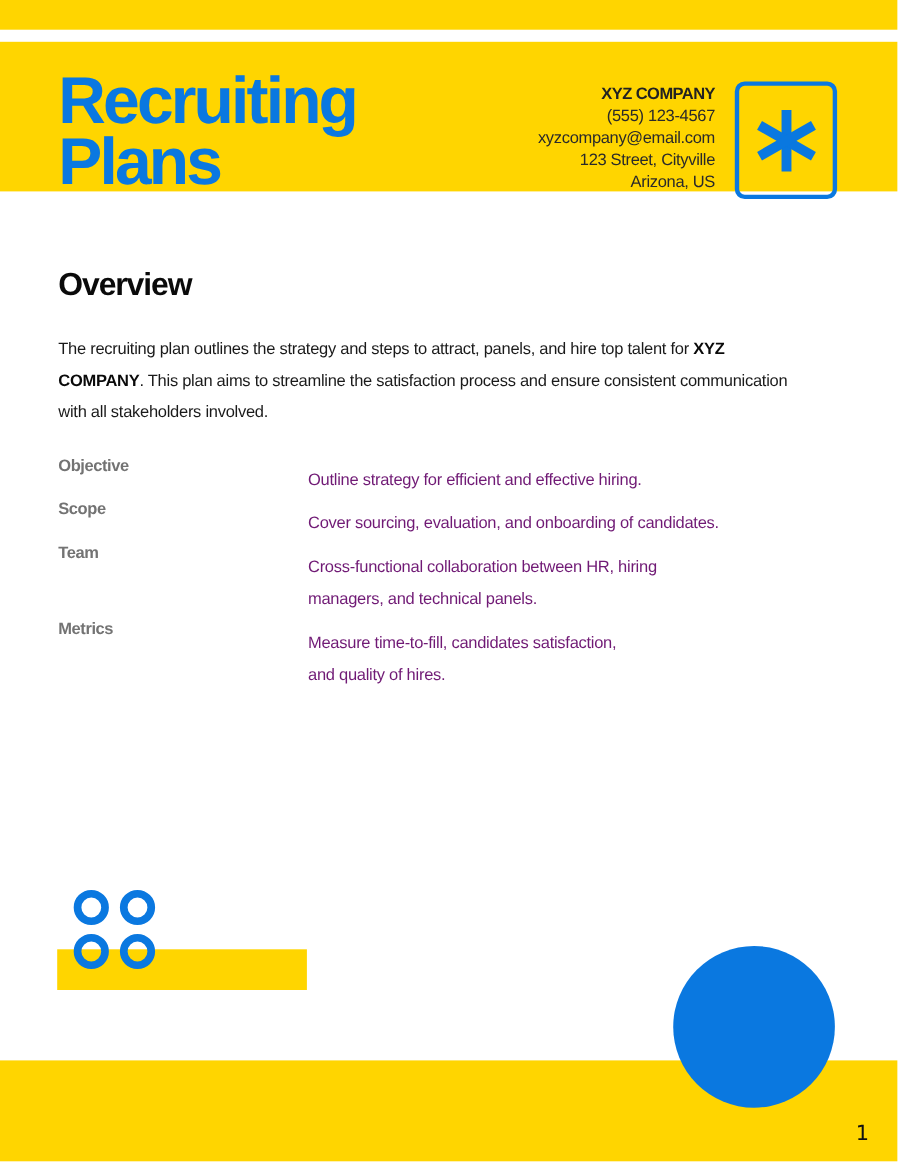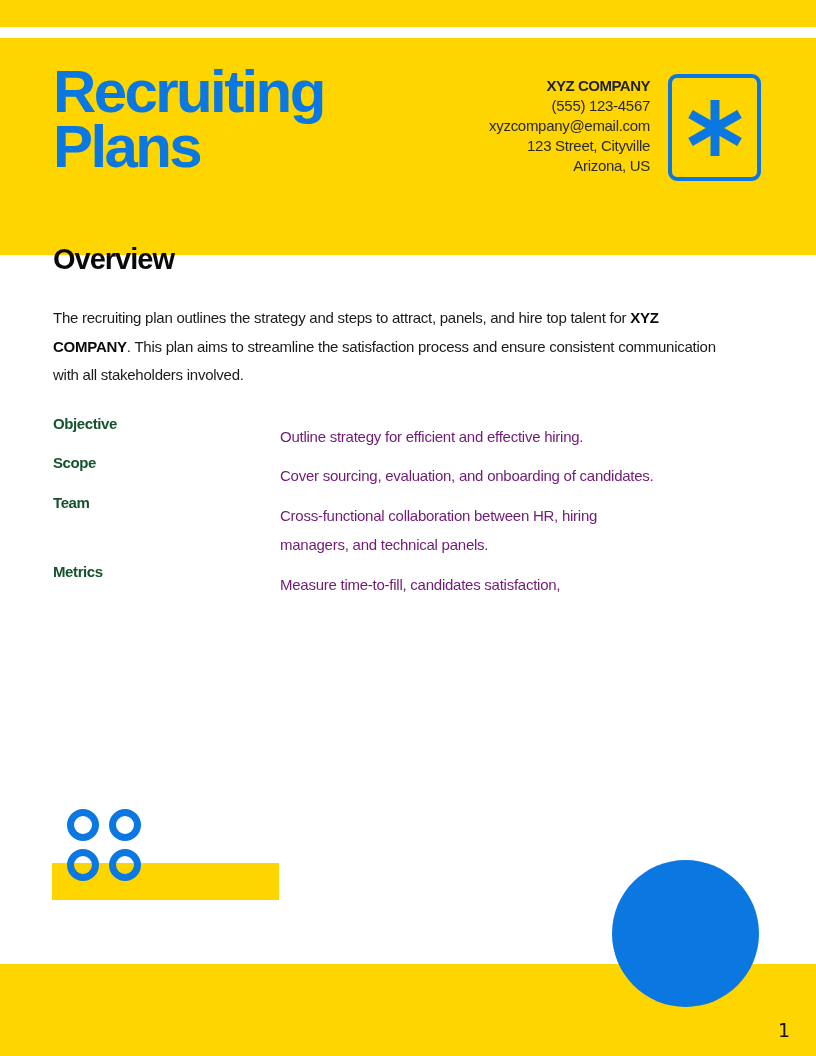--- a/index.html
+++ b/index.html
@@ -1,36 +1,36 @@
 <!DOCTYPE html>
 <html><head>
   <meta charset="utf-8">
   <style>
     * { margin: 0; padding: 0; box-sizing: border-box; }
     html, body { width: 816px; height: 1056px; background: #ffffff; overflow: hidden; }
     body { position: relative; font-family: "Liberation Sans", sans-serif; color: #111111; }
 
     .top-strip { position: absolute; left: 0; top: 0; width: 816px; height: 27px; background: #FFD500; }
-    .header { position: absolute; left: 0; top: 38px; width: 816px; height: 217px; background: #FFD500; }
+    .header { position: absolute; left: 0; top: 38px; width: 816px; height: 136px; background: #FFD500; }
 
     .title { position: absolute; left: 53px; top: 26px; width: 330px; font-family: "Liberation Sans", sans-serif; font-weight: 700; font-size: 60px; line-height: 55px; letter-spacing: -2.6px; color: #0A78E0; }
     .title span { display: block; }
 
     .contact { position: absolute; right: 166px; top: 38px; text-align: right; font-size: 15px; line-height: 20px; color: #2a2a2a; letter-spacing: -0.3px; }
     .contact .company { font-weight: 700; color: #222222; letter-spacing: -0.5px; }
 
     .logo-box { position: absolute; left: 668px; top: 36px; width: 93px; height: 107px; border: 4px solid #0A78E0; border-radius: 9px; }
     .logo-box svg { position: absolute; left: 13px; top: 20px; }
 
     .overview-title { position: absolute; left: 53px; top: 243px; font-size: 29px; font-weight: 700; letter-spacing: -1px; color: #0a0a0a; }
     .intro { position: absolute; left: 53px; top: 304px; width: 680px; font-size: 15px; line-height: 28.5px; letter-spacing: -0.25px; color: #1a1a1a; }
     .intro b { font-weight: 700; color: #0a0a0a; }
 
     .row { position: absolute; left: 53px; width: 700px; font-size: 15px; line-height: 29px; letter-spacing: -0.25px; }
-    .row .label { position: absolute; left: 0; top: 0; font-weight: 700; color: #14532d; letter-spacing: -0.4px; }
+    .row .label { position: absolute; left: 0; top: 0; font-weight: 700; color: #737373; letter-spacing: -0.4px; }
     .row .value { position: absolute; left: 227px; top: 13px; width: 420px; color: #701a75; }
     .row .value span { display: block; }
 
     .deco-bar { position: absolute; left: 52px; top: 863px; width: 227px; height: 37px; background: #FFD500; }
     .ring { position: absolute; width: 32px; height: 32px; border-radius: 50%; border: 7px solid #0A78E0; }
 
     .footer-band { position: absolute; left: 0; top: 964px; width: 816px; height: 92px; background: #FFD500; }
     .big-circle { position: absolute; left: 612px; top: 860px; width: 147px; height: 147px; border-radius: 50%; background: #0A78E0; }
     .page-num { position: absolute; left: 778px; top: 1019px; font-size: 19px; color: #111111; font-family: "DejaVu Sans", sans-serif; }
   </style>
@@ -87,20 +87,21 @@
   <div class="value">
     <span>Cross-functional collaboration between HR, hiring</span>
     <span>managers, and technical panels.</span>
   </div>
 </div>
 
 <div class="row" style="top:557px;">
   <div class="label">Metrics</div>
   <div class="value">
     <span>Measure time-to-fill, candidates satisfaction,</span>
+    <span>and quality of hires.</span>
   </div>
 </div>
 
 <div class="deco-bar"></div>
 <div class="ring" style="left:67px; top:809px;"></div>
 <div class="ring" style="left:109px; top:809px;"></div>
 <div class="ring" style="left:67px; top:849px;"></div>
 <div class="ring" style="left:109px; top:849px;"></div>
 
 <div class="footer-band"></div>

